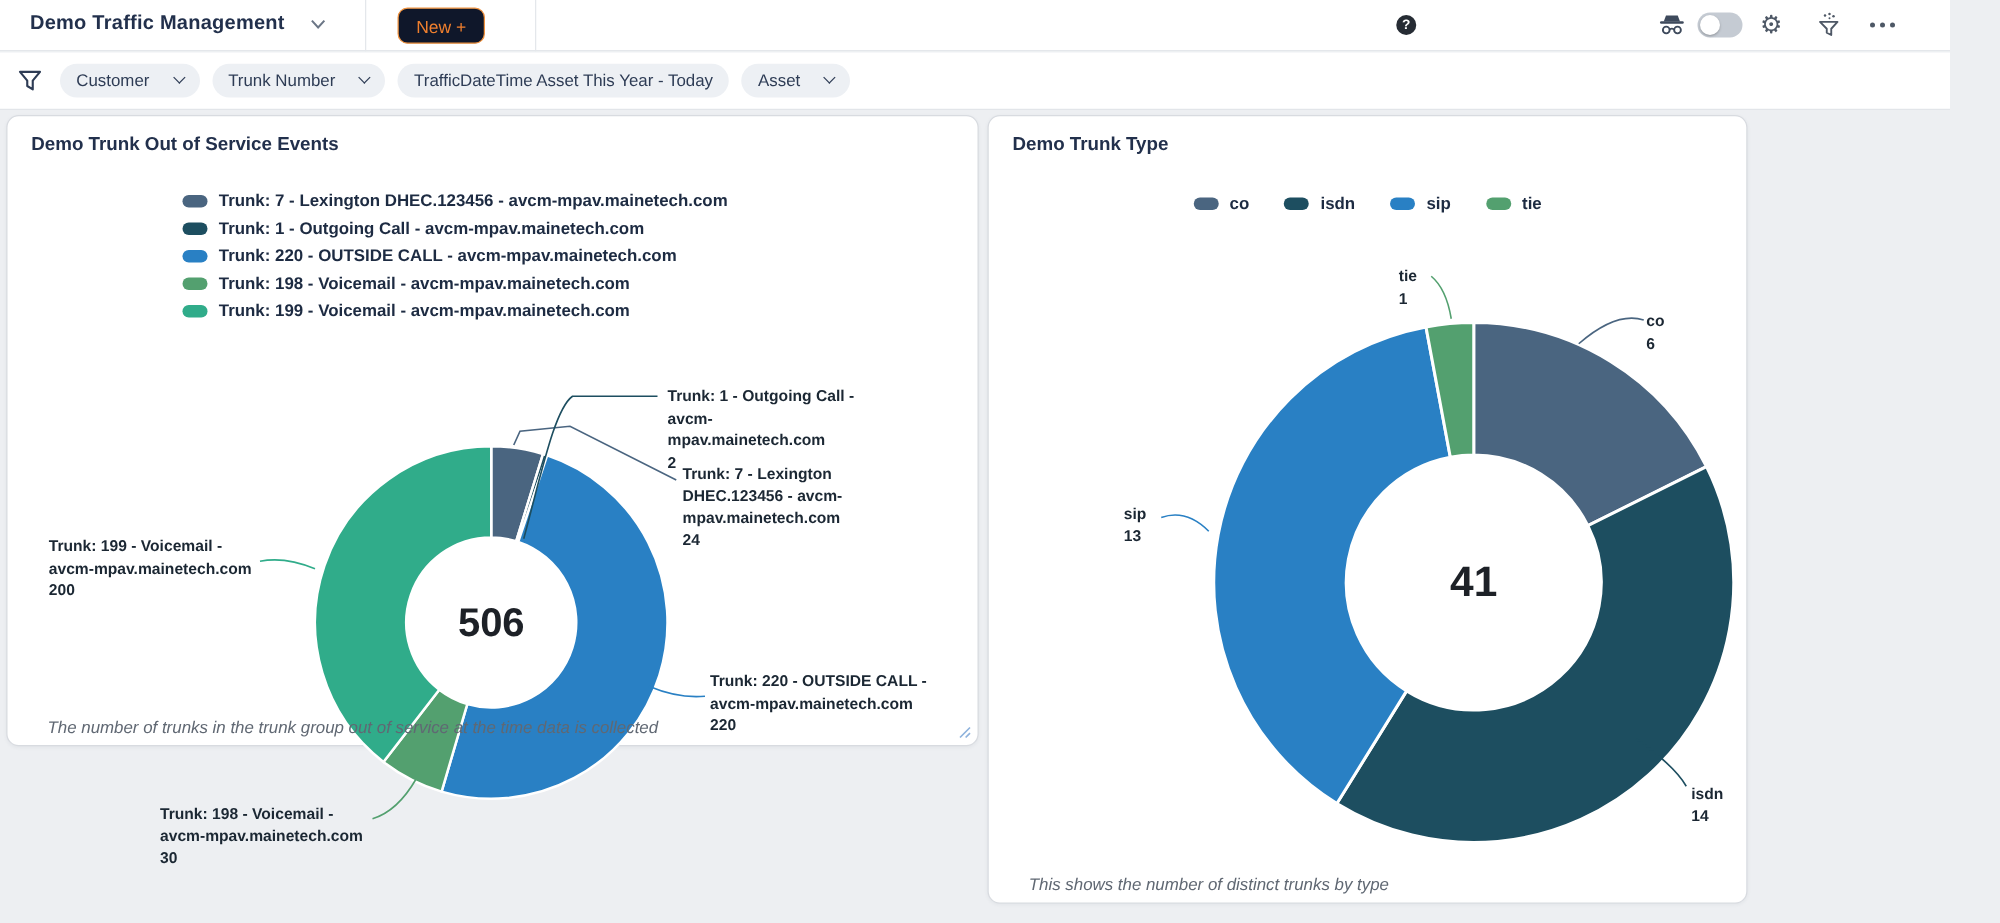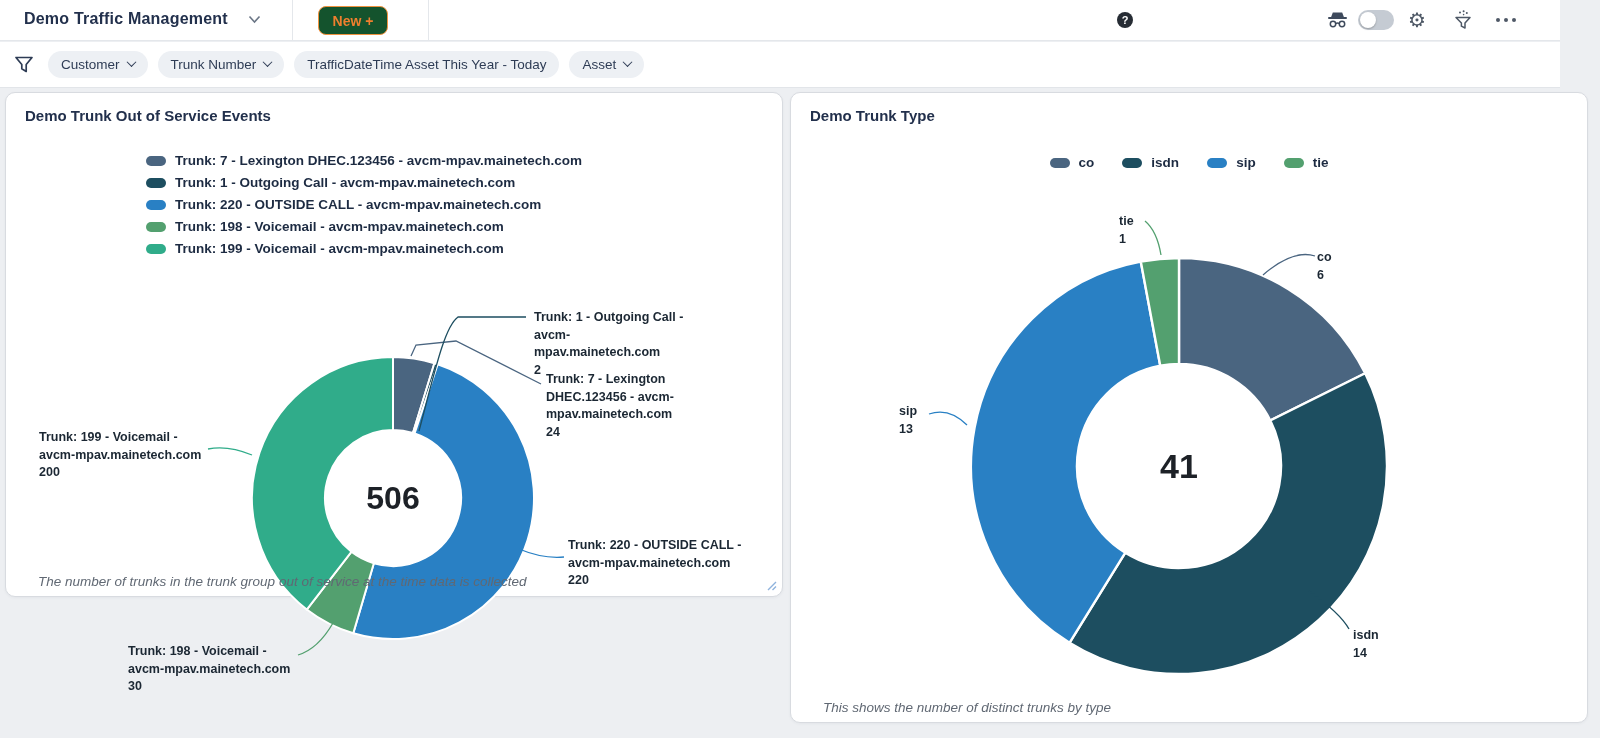--- a/index.html
+++ b/index.html
@@ -16,22 +16,22 @@
     background:#fff; border-bottom:1px solid #e4e7eb;
   }
   .app-title {
     position:absolute; left:24px; top:10px;
     font-size:16px; font-weight:bold; color:#22304c; letter-spacing:.2px;
     display:flex; align-items:center; gap:20px; cursor:pointer;
   }
   .vdiv { position:absolute; top:0; width:1px; height:41px; background:#e4e7eb; }
   .new-btn {
     position:absolute; left:318px; top:6px; width:70px; height:29px;
-    background:#14532d; border:1.5px solid #f0923f; border-radius:8px;
-    color:#ef7f2e; font-weight:bold; font-size:14px; font-family:inherit; cursor:pointer;
+    background:#0f172a; border:1.5px solid #f0923f; border-radius:8px;
+    color:#ef7f2e; font-weight:normal; font-size:14px; font-family:inherit; cursor:pointer;
   }
   .search-wrap {
     position:absolute; left:588px; top:4px; width:522px; height:33px;
     border:1px solid #d7dbe0; border-radius:4px; background:#fff;
     display:flex; align-items:center; padding:0 10px; gap:9px;
   }
   .search-input {
     border:none; outline:none; flex:1; font-size:14.5px; font-family:inherit;
     color:#3a4454; background:transparent;
   }
@@ -54,34 +54,34 @@
   .dots { display:flex; gap:4px; align-items:center; height:22px; }
   .dots i { width:4px; height:4px; border-radius:50%; background:#4e5866; }
   
   .filter-bar {
     position:absolute; left:0; top:42px; width:1560px; height:46px;
     background:#fff; border-bottom:1px solid #e2e5e9;
     display:flex; align-items:center; padding-left:13px; gap:10px;
   }
   .chip {
     background:#edf0f4; border-radius:14px; height:27px; padding:0 13px;
-    display:inline-flex; align-items:center; gap:8px;
+    display:inline-flex; align-items:center; gap:20px;
     color:#2e3c55; font-size:13.5px; font-weight:500; cursor:pointer; white-space:nowrap;
   }
   .chev {
     width:7px; height:7px; border-right:1.6px solid #2e3c55; border-bottom:1.6px solid #2e3c55;
     transform:rotate(45deg) translate(-1px,-1px); margin-top:-2px;
   }
   
   .card {
     position:absolute; background:#fff; border:1px solid #d8dbe0; border-radius:10px;
     box-shadow:0 1px 3px rgba(40,50,70,.05);
   }
   #card-left  { left:5px;   top:92px; width:778px; height:505px; }
-  #card-right { left:790px; top:92px; width:798px; height:631px; }
+  #card-right { left:790px; top:92px; width:608px; height:631px; }
   .card-title {
     position:absolute; left:19px; top:14px; font-size:15px; font-weight:bold; color:#22304c;
   }
   .donut-svg { position:absolute; left:0; top:0; }
   .center-num {
     position:absolute; transform:translate(-50%,-50%);
     font-size:32px; font-weight:bold; color:#1d2127;
   }
   .legend-col { position:absolute; left:140px; top:60px; display:flex; flex-direction:column; gap:7px; }
   .legend-row { display:flex; align-items:center; gap:9px; cursor:pointer; }

